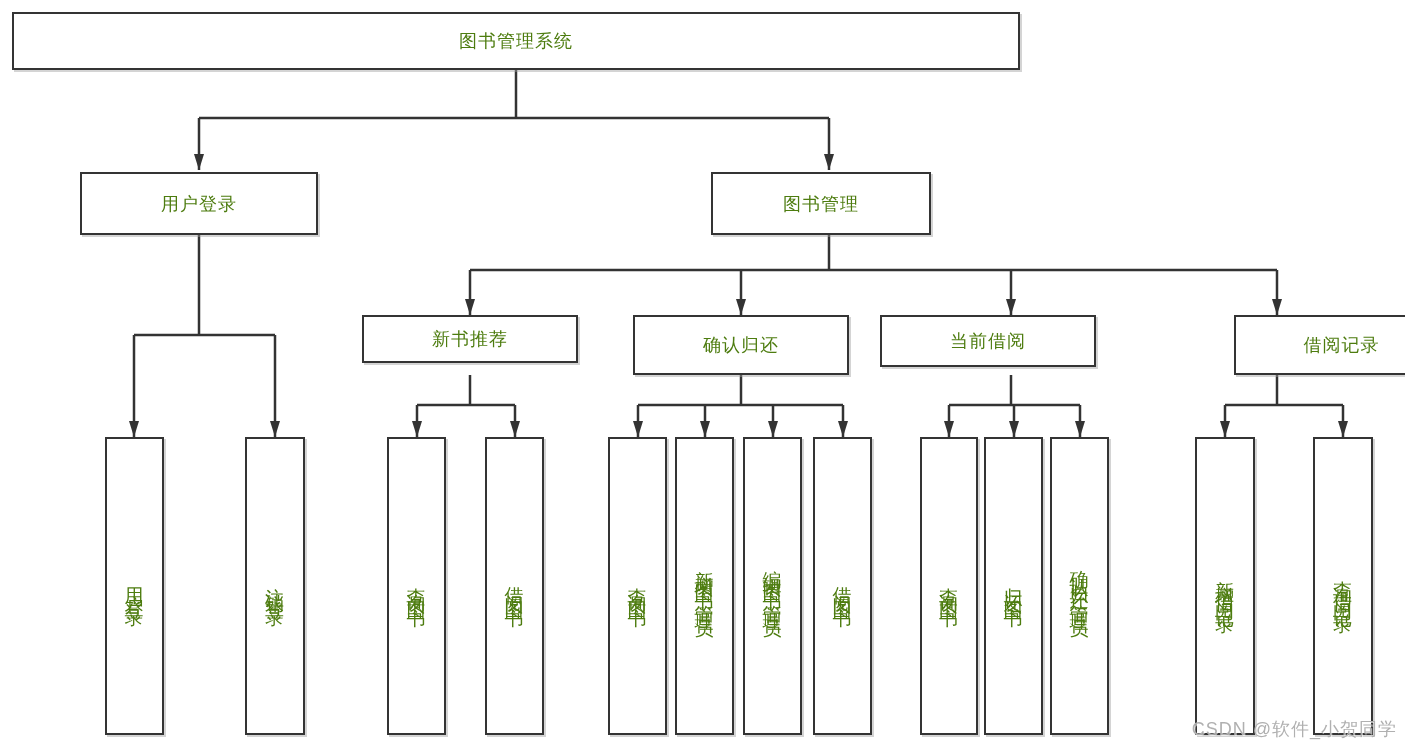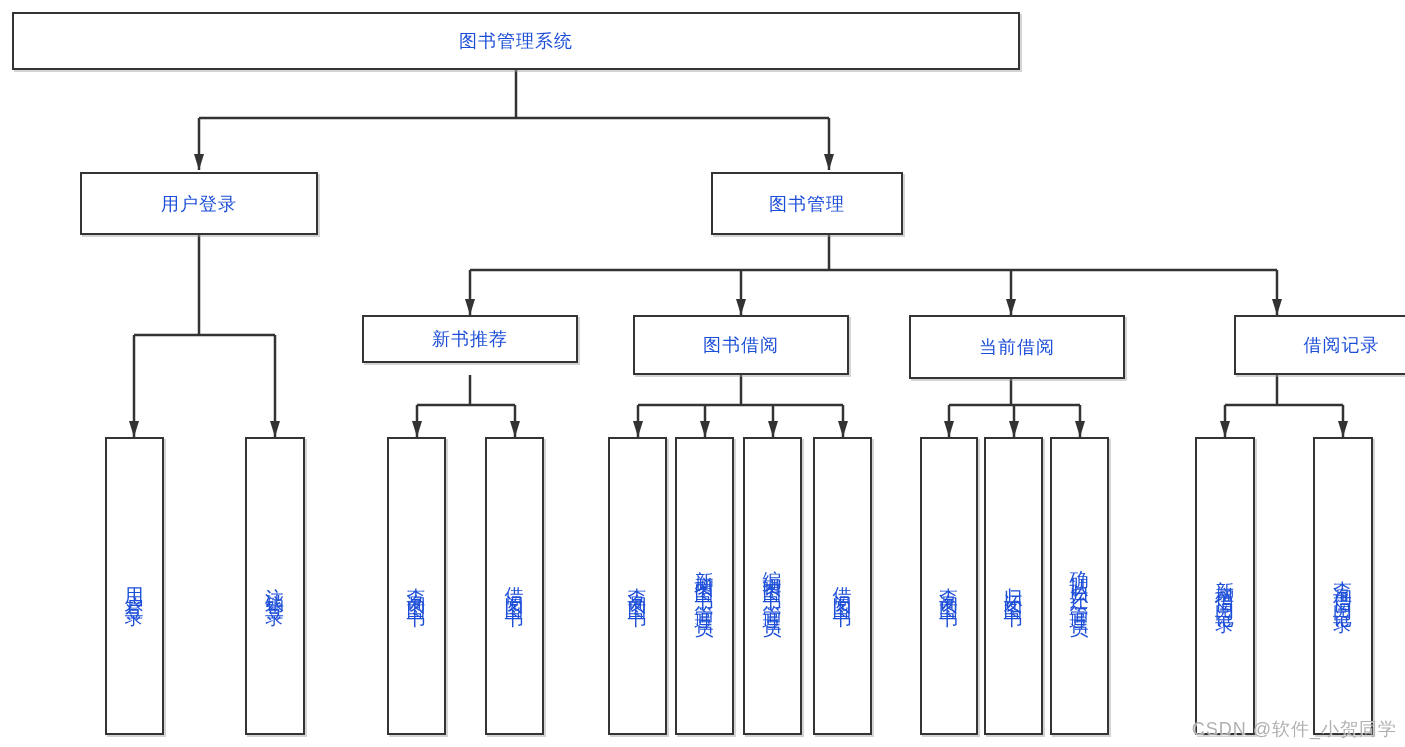--- a/index.html
+++ b/index.html
@@ -24,21 +24,21 @@
   }
   .box {
     position: absolute;
     box-sizing: border-box;
     background: #ffffff;
     border: 2px solid #343434;
     box-shadow: 2px 2px 0 rgba(160,160,160,0.45);
     display: flex;
     align-items: center;
     justify-content: center;
-    color: #1d4ed8;
+    color: #4d7c0f;
     font-size: 18px;
     letter-spacing: 1px;
     z-index: 2;
     text-align: center;
   }
   .box.vert span.vtext {
     writing-mode: vertical-rl;
     text-orientation: mixed;
     letter-spacing: 7px;
     font-size: 19px;
@@ -116,31 +116,31 @@
     </g>
   </svg>
 
   <div class="box" style="left:12px; top:12px; width:1008px; height:58px;">
     <span>图书管理系统</span>
   </div>
 
   <div class="box" style="left:80px; top:172px; width:238px; height:63px;">
     <span>用户登录</span>
   </div>
-  <div class="box" style="left:711px; top:172px; width:192px; height:63px;font-family:Liberation Serif, serif;">
+  <div class="box" style="left:711px; top:172px; width:220px; height:63px;font-family:Liberation Serif, serif;">
     <span>图书管理</span>
   </div>
 
   <div class="box" style="left:362px; top:315px; width:216px; height:48px;">
     <span>新书推荐</span>
   </div>
   <div class="box" style="left:633px; top:315px; width:216px; height:60px;">
-    <span>图书借阅</span>
+    <span>确认归还</span>
   </div>
-  <div class="box" style="left:909px; top:315px; width:216px; height:64px;">
+  <div class="box" style="left:880px; top:315px; width:216px; height:52px;">
     <span>当前借阅</span>
   </div>
   <div class="box" style="left:1234px; top:315px; width:215px; height:60px;">
     <span>借阅记录</span>
   </div>
 
   <div class="box vert" style="left:105px; top:437px; width:59px; height:298px;">
     <span class="vtext">用户登录</span>
   </div>
   <div class="box vert" style="left:245px; top:437px; width:60px; height:298px;">

